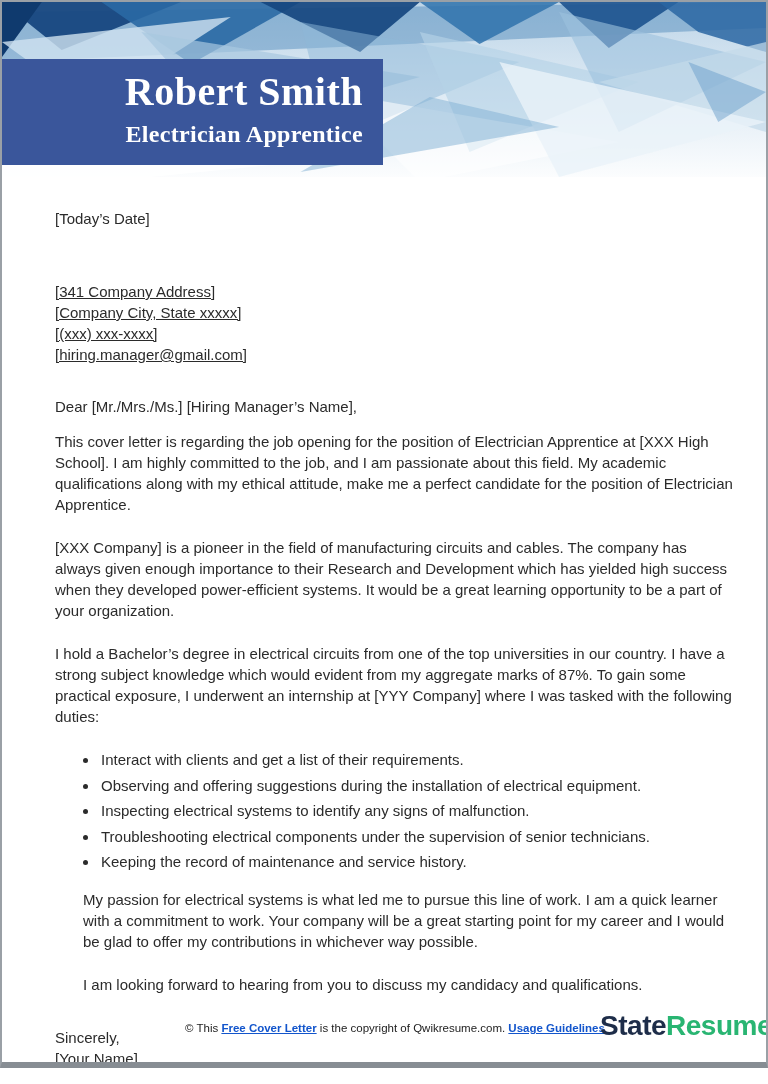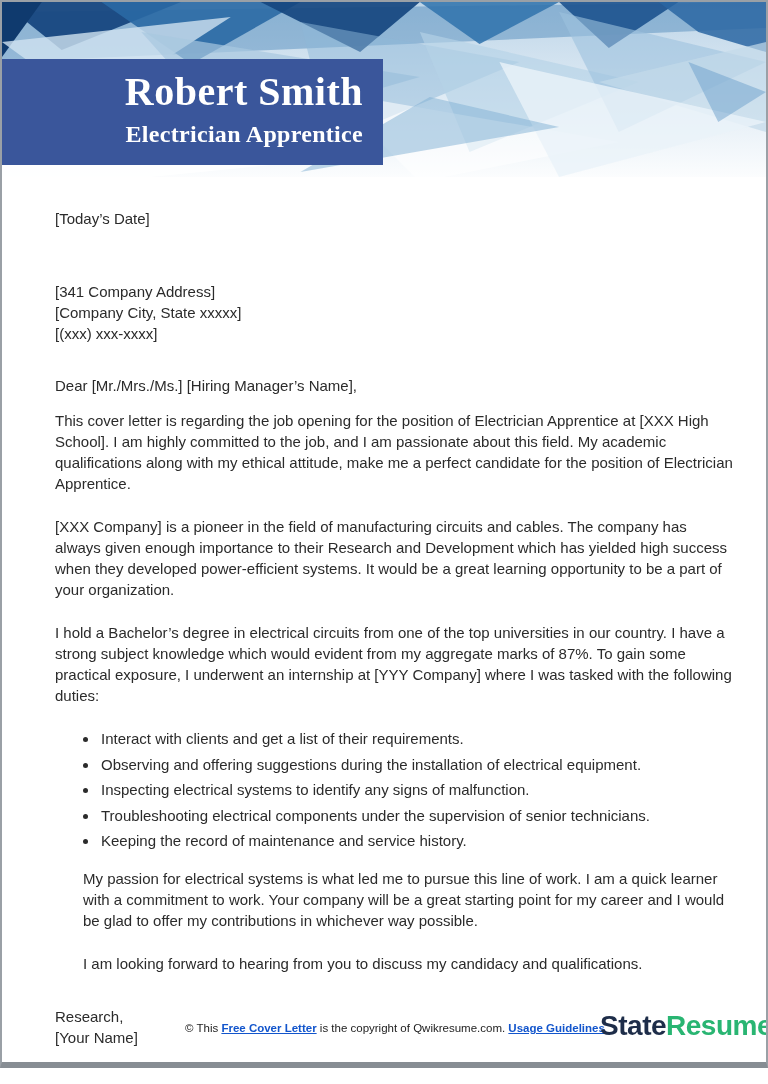--- a/index.html
+++ b/index.html
@@ -52,21 +52,21 @@
   .letter {
     position: absolute;
     top: 195px; left: 0;
     width: 764px;
     padding: 11px 32px 0 53px;
     color: #2b2b2b;
     font-size: 15px;
     line-height: 21px;
   }
   .date-line { margin-bottom: 52px; }
-  .address-block p { margin: 0; }
+  .address-block p { margin: 0; text-decoration: underline; }
   .salutation { margin-top: 31px; margin-bottom: 14px; }
   .para { margin-bottom: 22px; }
   .duties {
     margin: 10px 0 17px 0;
     padding-left: 44px;
   }
   .duties li {
     margin-bottom: 4.5px;
     padding-left: 2px;
   }
@@ -148,41 +148,42 @@
     <div class="job-title">Electrician Apprentice</div>
   </div>
 
   <div class="letter">
     <p class="date-line">[Today’s Date]</p>
 
     <div class="address-block">
       <p>[341 Company Address]</p>
       <p>[Company City, State xxxxx]</p>
       <p>[(xxx) xxx-xxxx]</p>
+      <p>[hiring.manager@gmail.com]</p>
     </div>
 
     <p class="salutation">Dear [Mr./Mrs./Ms.] [Hiring Manager’s Name],</p>
 
     <p class="para">This cover letter is regarding the job opening for the position of Electrician Apprentice at [XXX High School]. I am highly committed to the job, and I am passionate about this field. My academic qualifications along with my ethical attitude, make me a perfect candidate for the position of Electrician Apprentice.</p>
     <p class="para">[XXX Company] is a pioneer in the field of manufacturing circuits and cables. The company has always given enough importance to their Research and Development which has yielded high success when they developed power-efficient systems. It would be a great learning opportunity to be a part of your organization.</p>
     <p class="para">I hold a Bachelor’s degree in electrical circuits from one of the top universities in our country. I have a strong subject knowledge which would evident from my aggregate marks of 87%. To gain some practical exposure, I underwent an internship at [YYY Company] where I was tasked with the following duties:</p>
 
     <ul class="duties">
       <li>Interact with clients and get a list of their requirements.</li>
       <li>Observing and offering suggestions during the installation of electrical equipment.</li>
       <li>Inspecting electrical systems to identify any signs of malfunction.</li>
       <li>Troubleshooting electrical components under the supervision of senior technicians.</li>
       <li>Keeping the record of maintenance and service history.</li>
     </ul>
 
     <p class="closing-para">My passion for electrical systems is what led me to pursue this line of work. I am a quick learner with a commitment to work. Your company will be a great starting point for my career and I would be glad to offer my contributions in whichever way possible.</p>
     <p class="closing-para">I am looking forward to hearing from you to discuss my candidacy and qualifications.</p>
 
     <div class="signoff-block">
-      <p>Research,</p>
+      <p>Sincerely,</p>
       <p>[Your Name]</p>
     </div>
   </div>
 
   <div class="footer">
     <div class="copyright">
       <span>© This </span><a href="#">Free Cover Letter</a><span> is the copyright of Qwikresume.com. </span><a href="#">Usage Guidelines</a>
     </div>
     <div class="logo">
       <span class="logo-qwik">State</span><span class="logo-resume">Resume</span>

